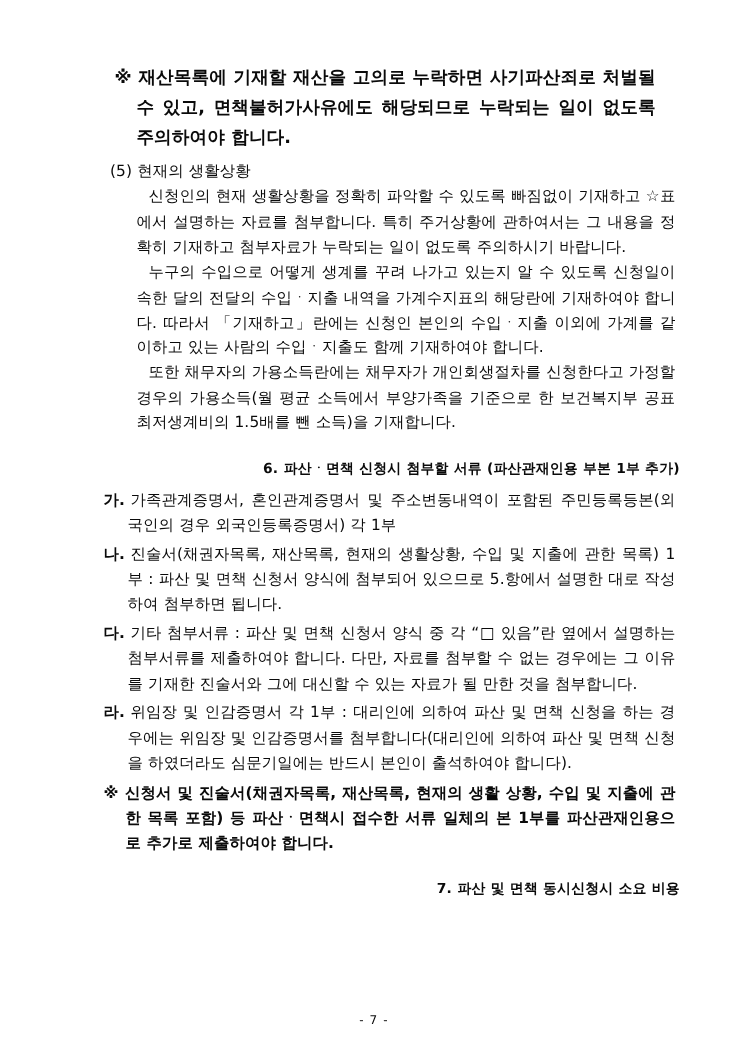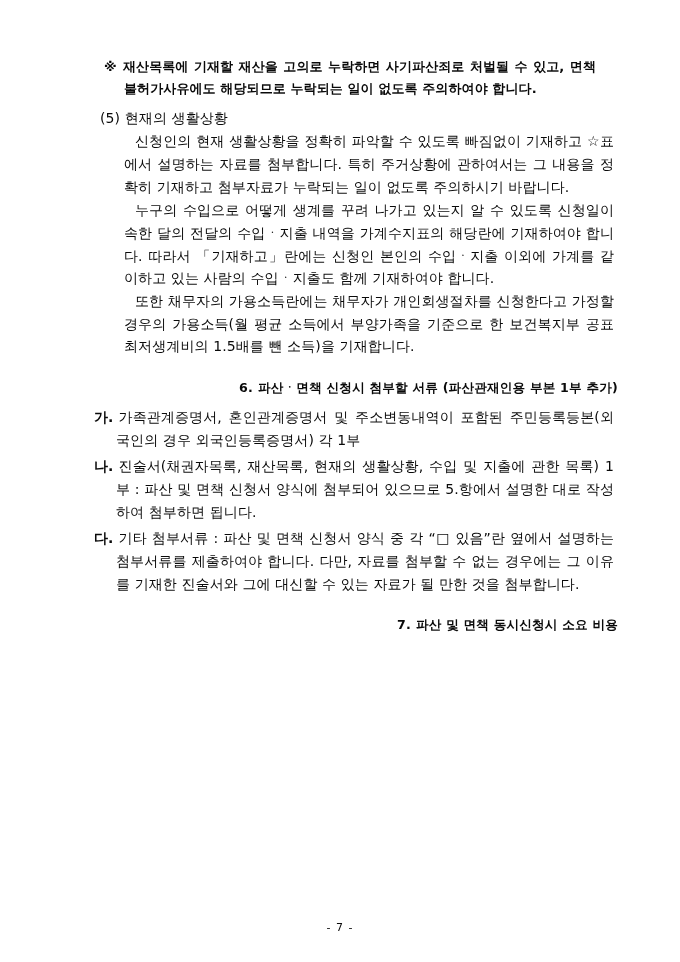--- a/index.html
+++ b/index.html
@@ -28,21 +28,21 @@
     text-justify: inter-character;
     letter-spacing: 0.1px;
   }
   
   .notice-top {
     margin-left: 42px;
     margin-right: 22px;
     text-indent: -20px;
     padding-left: 20px;
     font-weight: bold;
-    font-size: 13px;
+    font-size: 16px;
     line-height: 1.72;
     margin-bottom: 6px;
   }
   
   .numitem {
     margin-left: 38px;
     text-indent: 0;
     margin-top: 4px;
     margin-bottom: 1px;
   }
@@ -123,21 +123,25 @@
   </div>
 
   <div class="blk ga-item">
     <span class="lbl">나.</span><span>진술서(채권자목록, 재산목록, 현재의 생활상황, 수입 및 지출에 관한 목록) 1부 : 파산 및 면책 신청서 양식에 첨부되어 있으므로 5.항에서 설명한 대로 작성하여 첨부하면 됩니다.</span>
   </div>
 
   <div class="blk ga-item">
     <span class="lbl">다.</span><span>기타 첨부서류 : 파산 및 면책 신청서 양식 중 각 “□ 있음”란 옆에서 설명하는 첨부서류를 제출하여야 합니다. 다만, 자료를 첨부할 수 없는 경우에는 그 이유를 기재한 진술서와 그에 대신할 수 있는 자료가 될 만한 것을 첨부합니다.</span>
   </div>
 
+  <div class="blk ga-item">
+    <span class="lbl">라.</span><span>위임장 및 인감증명서 각 1부 : 대리인에 의하여 파산 및 면책 신청을 하는 경우에는 위임장 및 인감증명서를 첨부합니다(대리인에 의하여 파산 및 면책 신청을 하였더라도 심문기일에는 반드시 본인이 출석하여야 합니다).</span>
+  </div>
 
+  <div class="blk notice-mid">※ 신청서 및 진술서(채권자목록, 재산목록, 현재의 생활 상황, 수입 및 지출에 관한 목록 포함) 등 파산ㆍ면책시 접수한 서류 일체의 본 1부를 파산관재인용으로 추가로 제출하여야 합니다.</div>
 
   <div class="section-head">
     <span class="num">7.</span><span>파산 및 면책 동시신청시 소요 비용</span>
   </div>
 
   <div class="pnum">- 7 -</div>
 
 </div>
 
 </body></html>

